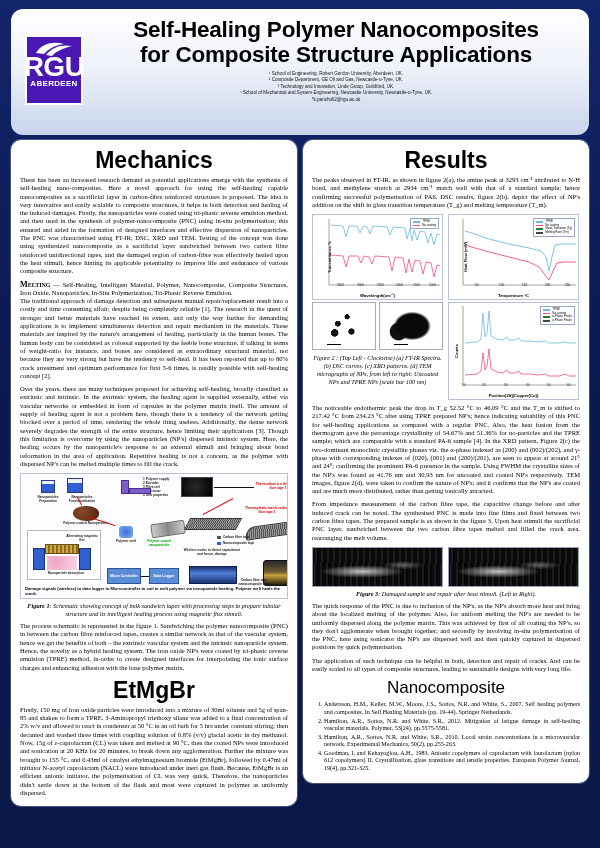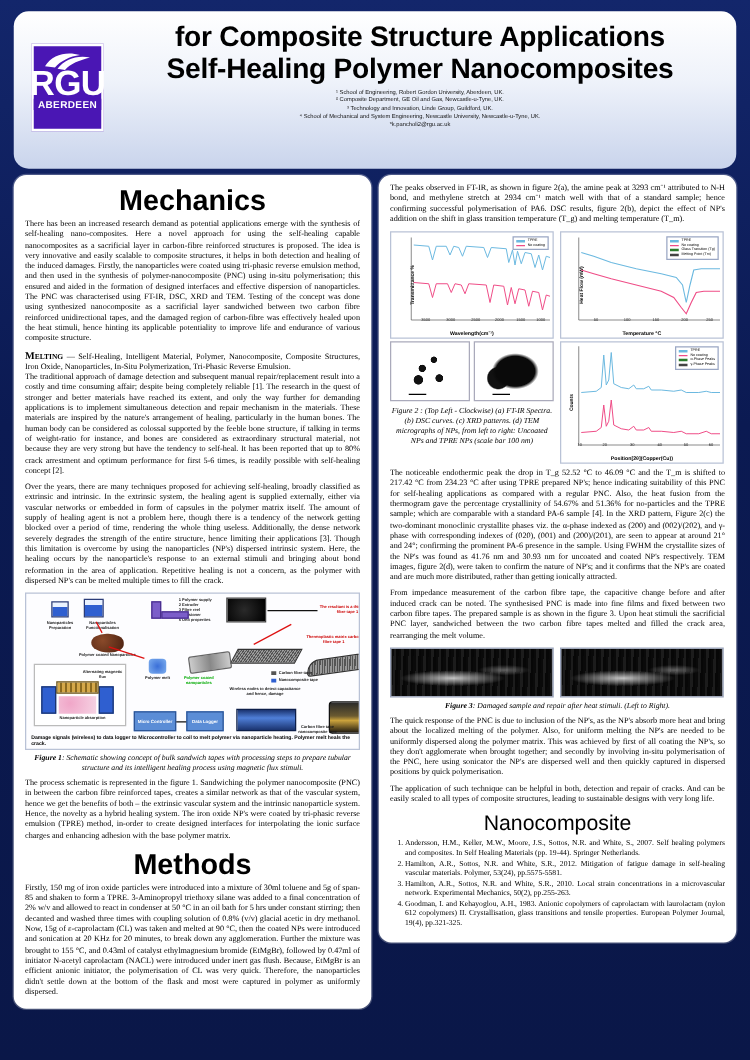--- a/index.html
+++ b/index.html
@@ -215,22 +215,22 @@
       <div class="logo-swoosh">
         <svg viewBox="0 0 40 16" width="40" height="16">
           <path d="M2,12 C8,2 20,0 30,3 C22,4 14,8 10,13 Z" fill="#ffffff"></path>
           <path d="M12,14 C18,6 28,3 38,5 C30,7 22,10 18,15 Z" fill="#ffffff"></path>
         </svg>
       </div>
       <div class="logo-rgu">RGU</div>
       <div class="logo-aberdeen">ABERDEEN</div>
     </div>
     <div class="title-wrap">
+      <div class="ptitle">Self-Healing Polymer Nanocomposites</div>
       <div class="ptitle">for Composite Structure Applications</div>
-      <div class="ptitle">Self-Healing Polymer Nanocomposites</div>
       <div class="affils">
         <div>¹ School of Engineering, Robert Gordon University, Aberdeen, UK.</div>
         <div>² Composite Department, GE Oil and Gas, Newcastle-u-Tyne, UK.</div>
         <div>³ Technology and Innovation, Linde Group, Guildford, UK.</div>
         <div>⁴ School of Mechanical and System Engineering, Newcastle University, Newcastle-u-Tyne, UK.</div>
         <div>*k.pancholi2@rgu.ac.uk</div>
       </div>
     </div>
   </div>
 
@@ -309,29 +309,30 @@
           <div class="tube" style="left:242px;top:86px;width:40px;height:26px;"></div>
           <div class="f1lab" style="left:216px;top:104px;width:34px;">Carbon fibre tape nanocomposite tape</div>
           <div class="f1-note">Damage signals (wireless) to data logger to Microcontroller to coil to melt polymer via nanoparticle heating. Polymer melt heals the crack.</div>
         </div>
         <div class="caption">
           <b>Figure 1</b><span>: Schematic showing concept of bulk sandwich tapes with processing steps to prepare tubular structure and its intelligent healing process using magnetic flux stimuli.</span>
         </div>
 
         <p class="body">The process schematic is represented in the figure 1. Sandwiching the polymer nanocomposite (PNC) in between the carbon fibre reinforced tapes, creates a similar network as that of the vascular system, hence we get the benefits of both – the extrinsic vascular system and the intrinsic nanoparticle system. Hence, the novelty as a hybrid healing system. The iron oxide NP's were coated by tri-phasic reverse emulsion (TPRE) method, in-order to create designed interfaces for interpolating the ionic surface charges and enhancing adhesion with the base polymer matrix.</p>
 
-        <h2 class="sec" style="margin-top:3px">Methods</h2>
+        <h2 class="sec" style="margin-top:3px">EtMgBr</h2>
         <p class="body">Firstly, 150 mg of iron oxide particles were introduced into a mixture of 30ml toluene and 5g of span-85 and shaken to form a TPRE. 3-Aminopropyl triethoxy silane was added to a final concentration of 2% w/v and allowed to react in condenser at 50 °C in an oil bath for 5 hrs under constant stirring; then decanted and washed three times with coupling solution of 0.8% (v/v) glacial acetic in dry methanol. Now, 15g of ε-caprolactam (CL) was taken and melted at 90 °C, then the coated NPs were introduced and sonication at 20 KHz for 20 minutes, to break down any agglomeration. Further the mixture was brought to 155 °C, and 0.43ml of catalyst ethylmagnesium bromide (EtMgBr), followed by 0.47ml of initiator N-acetyl caprolactam (NACL) were introduced under inert gas flush. Because, EtMgBr is an efficient anionic initiator, the polymerisation of CL was very quick. Therefore, the nanoparticles didn't settle down at the bottom of the flask and most were captured in polymer as uniformly dispersed.</p>
       </div>
 
     </div>
 
     <div class="col">
 
       <div class="panel">
+        <h2 class="sec">Results</h2>
         <p class="body">The peaks observed in FT-IR, as shown in figure 2(a), the amine peak at 3293 cm⁻¹ attributed to N-H bond, and methylene stretch at 2934 cm⁻¹ match well with that of a standard sample; hence confirming successful polymerisation of PA6. DSC results, figure 2(b), depict the effect of NP's addition on the shift in glass transition temperature (T_g) and melting temperature (T_m).</p>
 
         <div class="chart-row">
 
           <div class="chartbox" style="width:131px;height:86px;">
             <div class="chart-ylab">Transmittance %</div>
             <svg viewBox="0 0 131 86" width="131" height="86" style="position:absolute;left:0;top:0;">
               <line x1="16" y1="4" x2="16" y2="70" stroke="#444" stroke-width="0.5"></line>
               <line x1="16" y1="70" x2="127" y2="70" stroke="#444" stroke-width="0.5"></line>
               <path d="M18,10 L30,11 L33,22 L36,11 L44,11 L47,18 L50,11 L54,12 L57,19 L60,11 L74,12 L77,20 L80,12 L92,13 L94,24 L97,14 L99,26 L101,15 L104,25 L107,16 L112,17 L115,28 L118,18 L121,30 L124,19 L127,20" fill="none" stroke="#6cb9e0" stroke-width="0.8"></path>

